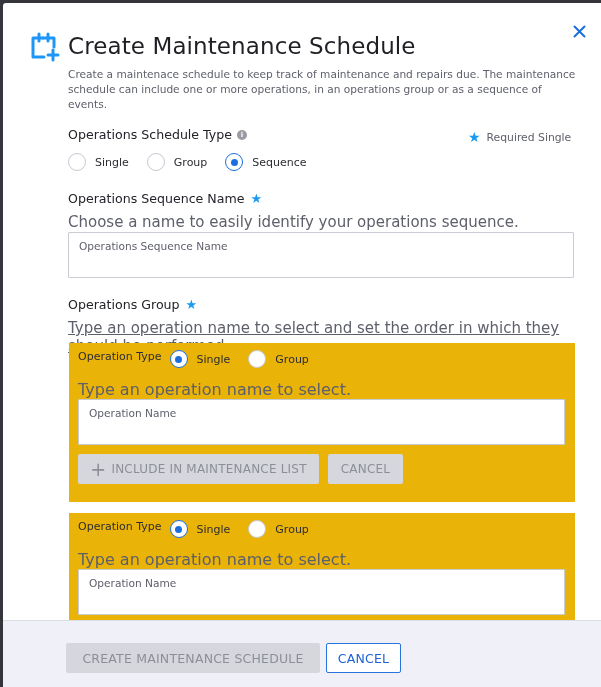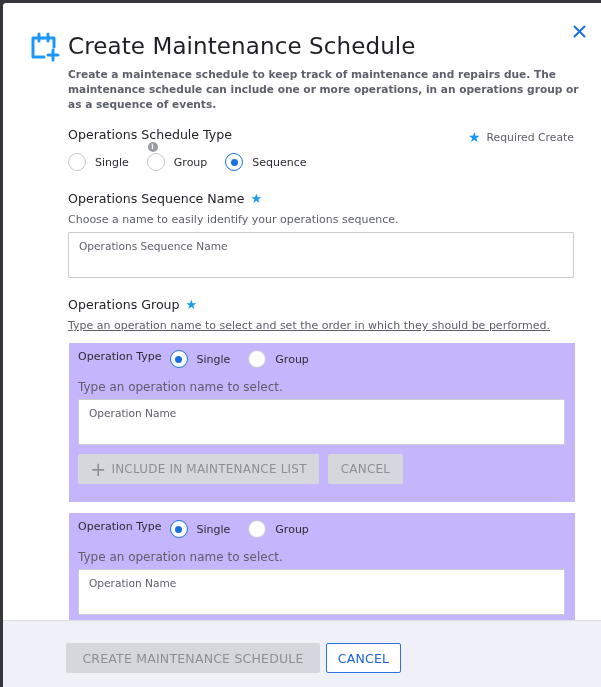--- a/index.html
+++ b/index.html
@@ -27,21 +27,21 @@
     .title-row {
       position: absolute; left: 25px; top: 27px;
       display: flex; align-items: center;
     }
     .cal-icon { width: 32px; height: 32px; margin-right: 8px; }
     .title {
       font-size: 23px; font-weight: 400; color: #1f2026; letter-spacing: 0.1px;
     }
     .subtitle {
       position: absolute; left: 65px; top: 64px; width: 515px;
-      font-size: 10.6px; line-height: 15px; color: #5d5f6a; font-weight: bold;
+      font-size: 10.6px; line-height: 15px; color: #5d5f6a;
     }
     .section-label {
       position: absolute; left: 65px;
       font-size: 12.6px; color: #23242a; display: flex; align-items: center;
     }
     .info-icon {
       width: 10px; height: 10px; border-radius: 50%;
       background: #9a9ba3; color: #fff; font-size: 7px; font-weight: bold;
       display: inline-flex; align-items: center; justify-content: center;
       margin-left: 5px;
@@ -62,33 +62,33 @@
     .radio-circle {
       width: 18px; height: 18px; border-radius: 50%;
       border: 1px solid #c7c9d3; background: #fff; margin-right: 9px;
       display: flex; align-items: center; justify-content: center;
     }
     .radio-circle.checked { border: 1.5px solid #1a6fe0; }
     .radio-circle.checked::after {
       content: ""; width: 7px; height: 7px; border-radius: 50%; background: #1a6fe0;
     }
     .help-text {
-      position: absolute; left: 65px; font-size: 11px; color: #5d5f6a;
+      position: absolute; left: 65px; font-size: 15px; color: #5d5f6a;
     }
     .text-input {
       position: absolute; background: #fff;
       border: 1px solid #c9cbd3; border-radius: 1px;
       font-size: 10.6px; color: #5d5f6a;
       padding: 7px 10px;
     }
     .panel {
-      position: absolute; left: 66px; width: 506px; background: #c4b5fd;
+      position: absolute; left: 66px; width: 506px; background: #eab308;
     }
     .panel .op-type-label { font-size: 11px; color: #2c2d33; margin-right: 8px; }
-    .panel-help { position: absolute; left: 9px; font-size: 12px; color: #5d5f6a; }
+    .panel-help { position: absolute; left: 9px; font-size: 16px; color: #5d5f6a; }
     .btn-disabled {
       position: absolute; background: #d6d7dd; color: #8d8f98;
       font-size: 12px; letter-spacing: 0.2px;
       display: flex; align-items: center; justify-content: center;
       border-radius: 2px;
     }
     .btn-outline {
       position: absolute; background: #fff; color: #1a62d6;
       border: 1.5px solid #2a72dc; border-radius: 2px;
       font-size: 12px; letter-spacing: 0.2px;
@@ -120,28 +120,28 @@
       <line x1="11" y1="4" x2="11" y2="11" stroke="#1e96f7" stroke-width="3" stroke-linecap="round"></line>
       <line x1="20" y1="4" x2="20" y2="11" stroke="#1e96f7" stroke-width="3" stroke-linecap="round"></line>
       <line x1="25" y1="20" x2="25" y2="30" stroke="#1e96f7" stroke-width="3" stroke-linecap="round"></line>
       <line x1="20" y1="25" x2="30" y2="25" stroke="#1e96f7" stroke-width="3" stroke-linecap="round"></line>
     </svg>
     <div class="title">Create Maintenance Schedule</div>
   </div>
 
   <div class="subtitle">Create a maintenace schedule to keep track of maintenance and repairs due. The maintenance schedule can include one or more operations, in an operations group or as a sequence of events.</div>
 
-  <div class="section-label" style="top:124px;flex-direction:column;">
+  <div class="section-label" style="top:124px;">
     <span>Operations Schedule Type</span>
     <span class="info-icon">i</span>
   </div>
 
   <div class="required-legend">
     <span class="req-star">★</span>
-    <span>Required Create</span>
+    <span>Required Single</span>
   </div>
 
   <div class="radio-row" style="left:65px; top:150px;">
     <div class="radio" style="margin-right:18px;">
       <span class="radio-circle"></span>
       <span>Single</span>
     </div>
     <div class="radio" style="margin-right:18px;">
       <span class="radio-circle"></span>
       <span>Group</span>

